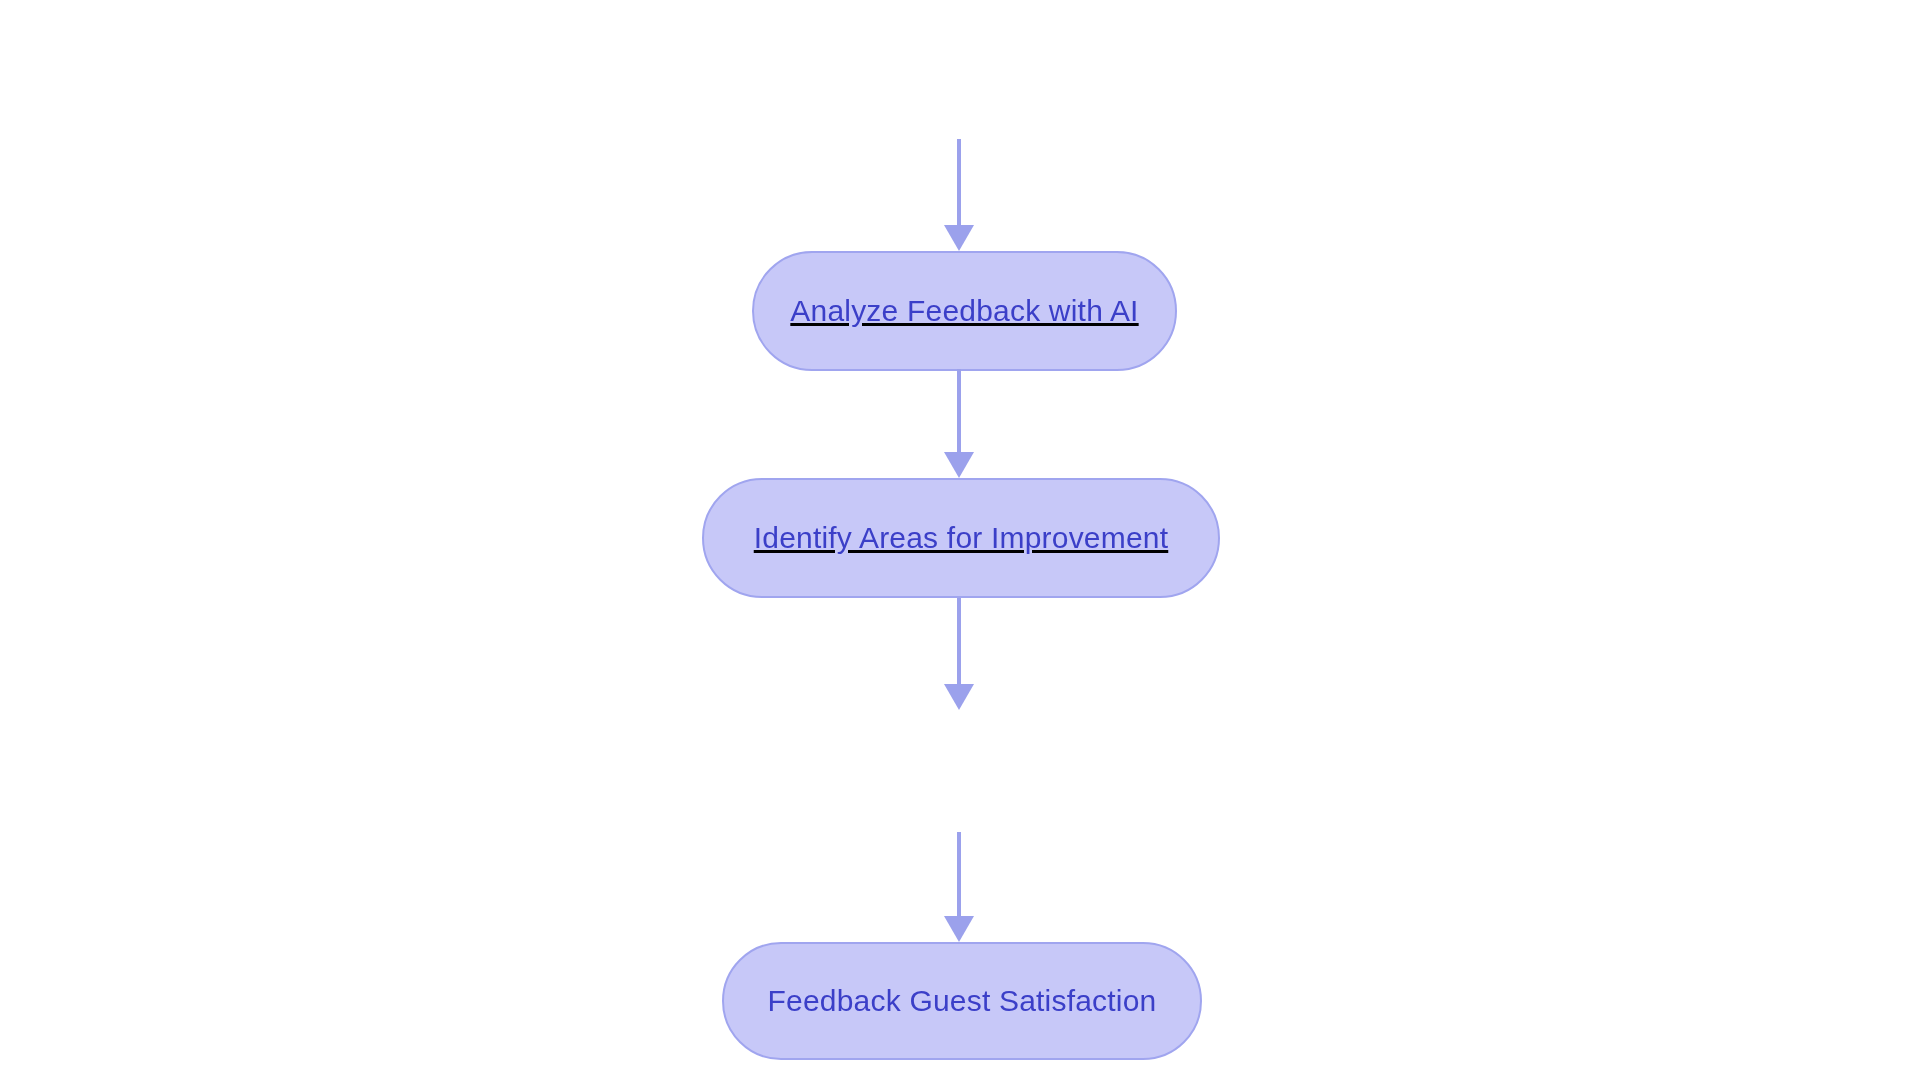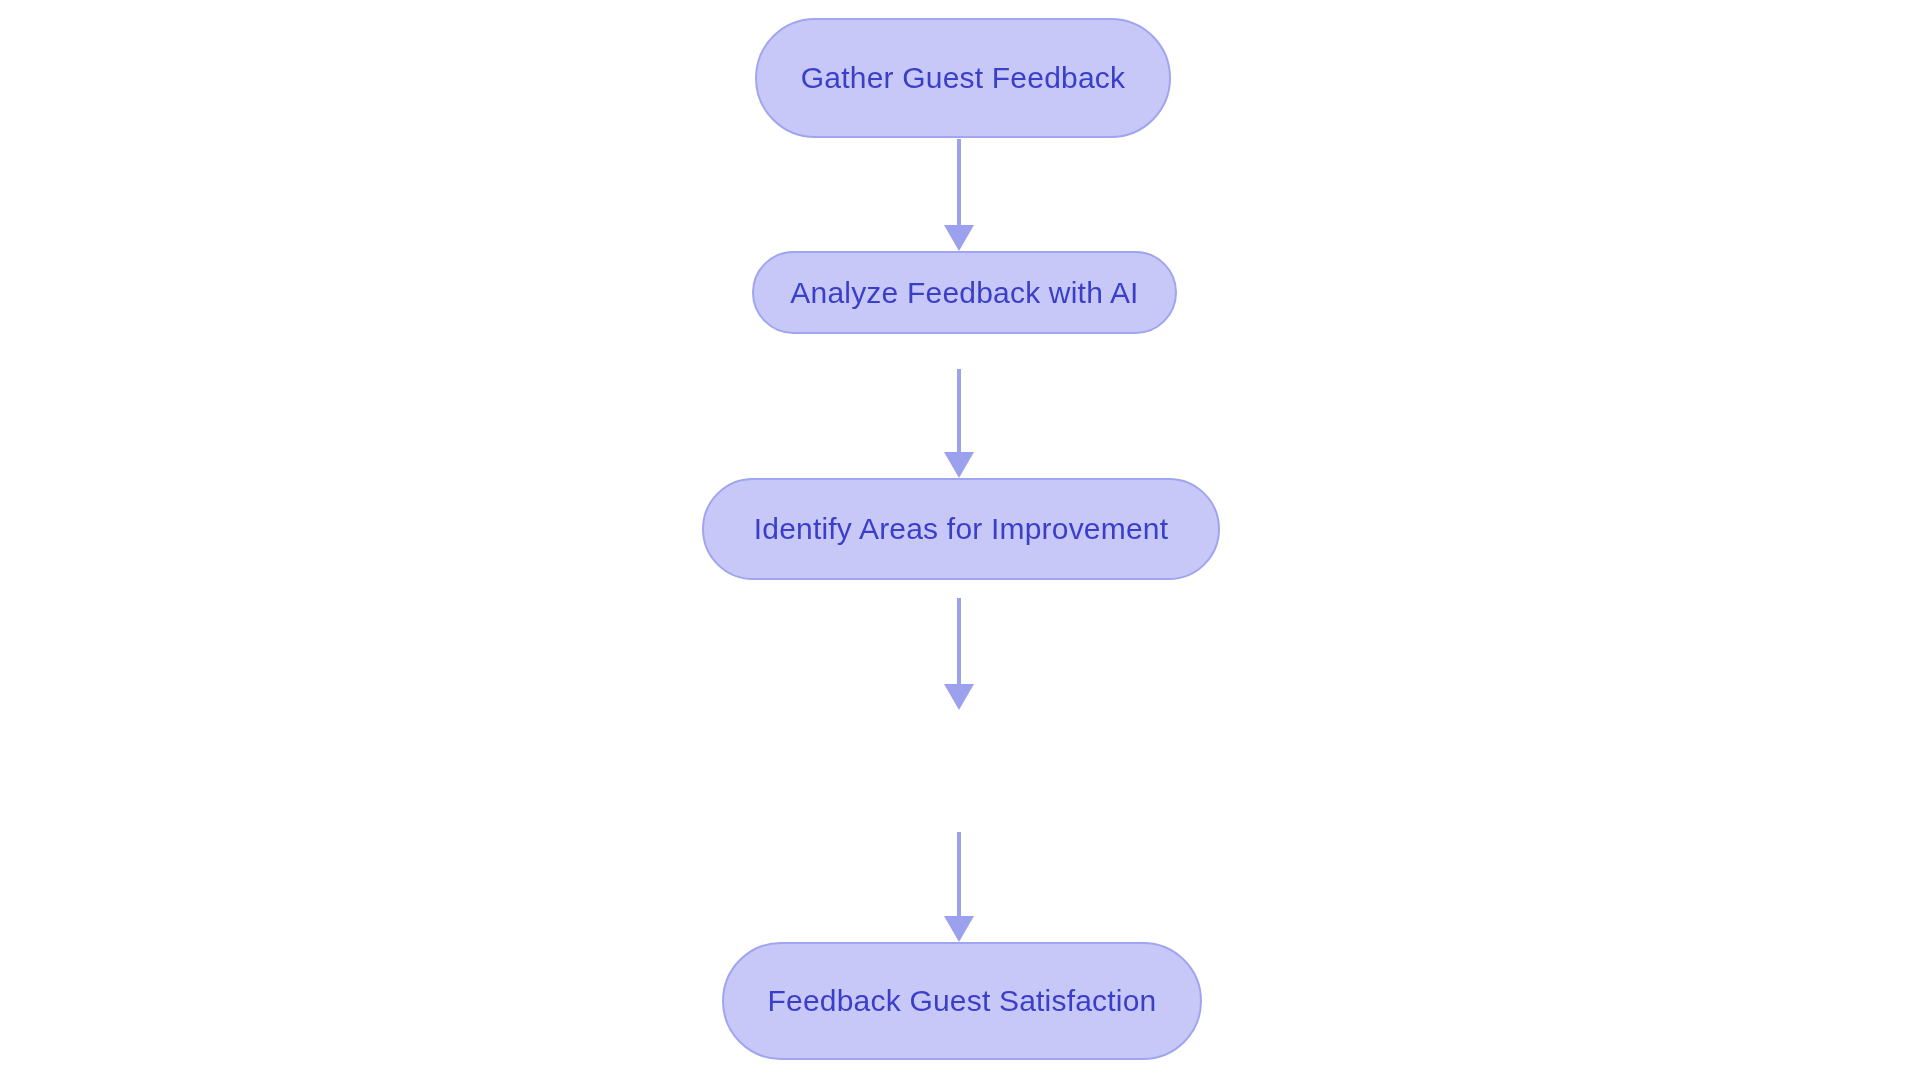--- a/index.html
+++ b/index.html
@@ -34,40 +34,37 @@
   }
   .node-label {
     color: var(--node-text);
     font-size: 30px;
     font-weight: 400;
     letter-spacing: 0.2px;
     white-space: nowrap;
     text-align: center;
   }
   .n1 { left: 755px; top: 18px;  width: 416px; height: 120px; }
-  .n2 { left: 752px; top: 251px; width: 425px; height: 83px; }
-  .n3 { left: 702px; top: 478px; width: 518px; height: 102px; }
+  .n2 { left: 752px; top: 251px; width: 425px; height: 120px; text-decoration: underline; }
+  .n3 { left: 702px; top: 478px; width: 518px; height: 120px; text-decoration: underline; }
   .n4 { left: 780px; top: 710px; width: 368px; height: 122px; }
   .n5 { left: 722px; top: 942px; width: 480px; height: 118px; }
   .arrow { position: absolute; display: block; }
   .a1 { left: 943px; top: 139px; }
   .a2 { left: 943px; top: 369px; }
   .a3 { left: 943px; top: 598px; }
   .a4 { left: 943px; top: 832px; }
   .arrow line    { stroke: var(--arrow); stroke-width: 4px; }
   .arrow polygon { fill: var(--arrow); }
 </style>
 </head>
 <body>
 
 <div class="canvas">
 
-  <div class="node n1">
-    <span class="node-label">Gather Guest Feedback</span>
-  </div>
 
   <svg class="arrow a1" width="32" height="112" viewBox="0 0 32 112" aria-hidden="true">
     <line x1="16" y1="0" x2="16" y2="90"></line>
     <polygon points="1,86 31,86 16,112"></polygon>
   </svg>
 
   <div class="node n2">
     <span class="node-label">Analyze Feedback with AI</span>
   </div>
 

